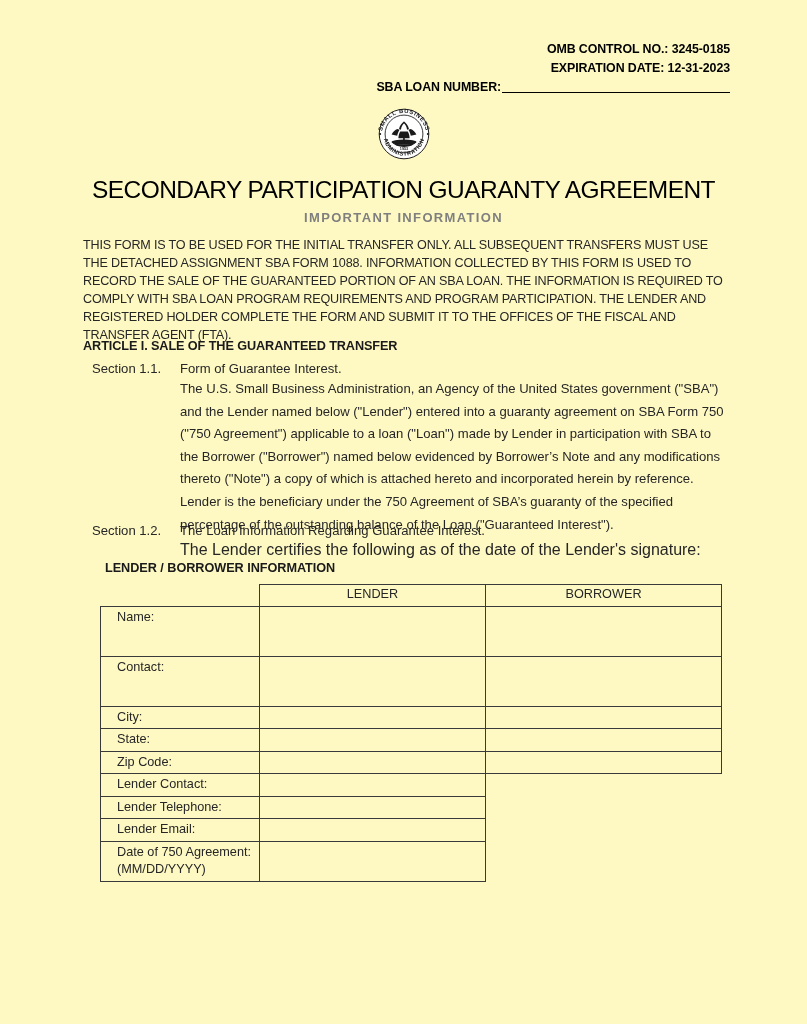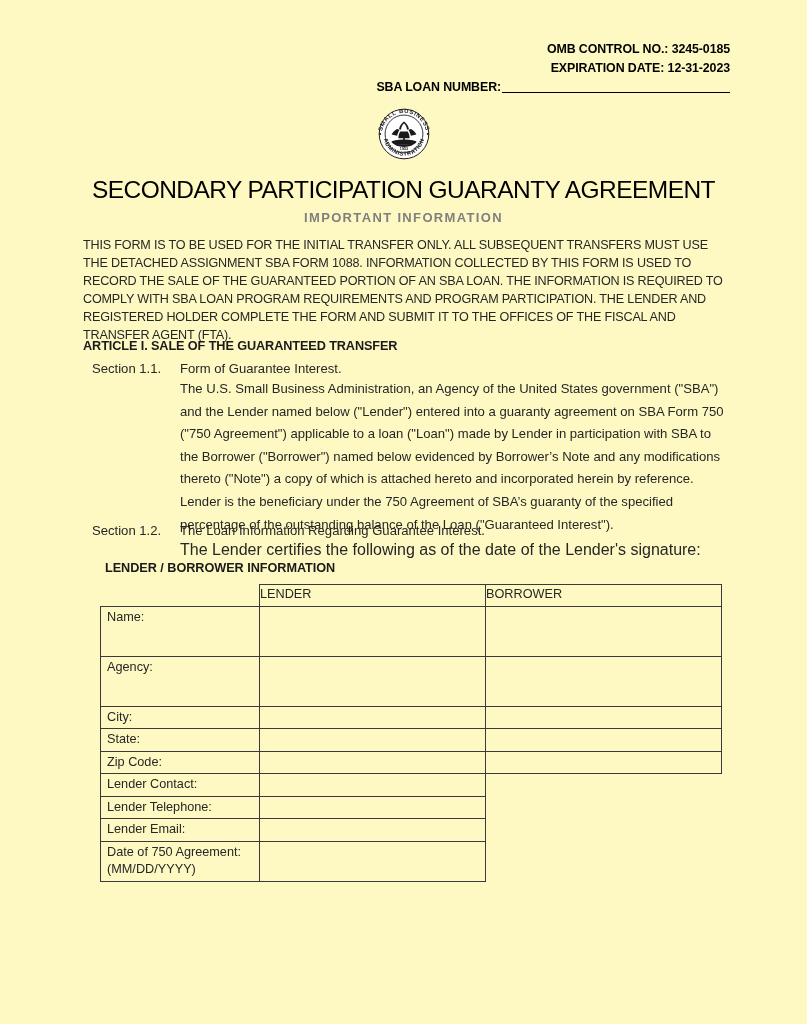--- a/index.html
+++ b/index.html
@@ -168,30 +168,30 @@
     top: 584px;
     left: 100px;
     width: 621px;
     border-collapse: collapse;
     table-layout: fixed;
     font-size: 12.7px;
     color: #262626;
   }
   .lb-table td {
     border: 1.1px solid #3a3a3a;
-    padding: 2px 0 2px 6px;
+    padding: 2px 0 2px 16px;
     vertical-align: top;
     line-height: 17.5px;
   }
   .col-label  { width: 159px; }
   .col-lender { width: 226px; }
   .col-borrow { width: 236px; }
 
   td.hdr {
-    text-align: left;
+    text-align: center;
     padding: 1px 0 2px 0;
     vertical-align: middle;
     height: 16px;
   }
   td.corner-blank {
     border: none;
   }
   td.no-cell {
     border: none;
   }
@@ -277,21 +277,21 @@
         <td class="corner-blank"></td>
         <td class="hdr">LENDER</td>
         <td class="hdr">BORROWER</td>
       </tr>
       <tr>
         <td class="h-name">Name:</td>
         <td class="h-name"></td>
         <td class="h-name"></td>
       </tr>
       <tr>
-        <td class="h-addr">Agency:</td>
+        <td class="h-addr">Contact:</td>
         <td class="h-addr"></td>
         <td class="h-addr"></td>
       </tr>
       <tr>
         <td class="h-line">City:</td>
         <td class="h-line"></td>
         <td class="h-line"></td>
       </tr>
       <tr>
         <td class="h-line">State:</td>

